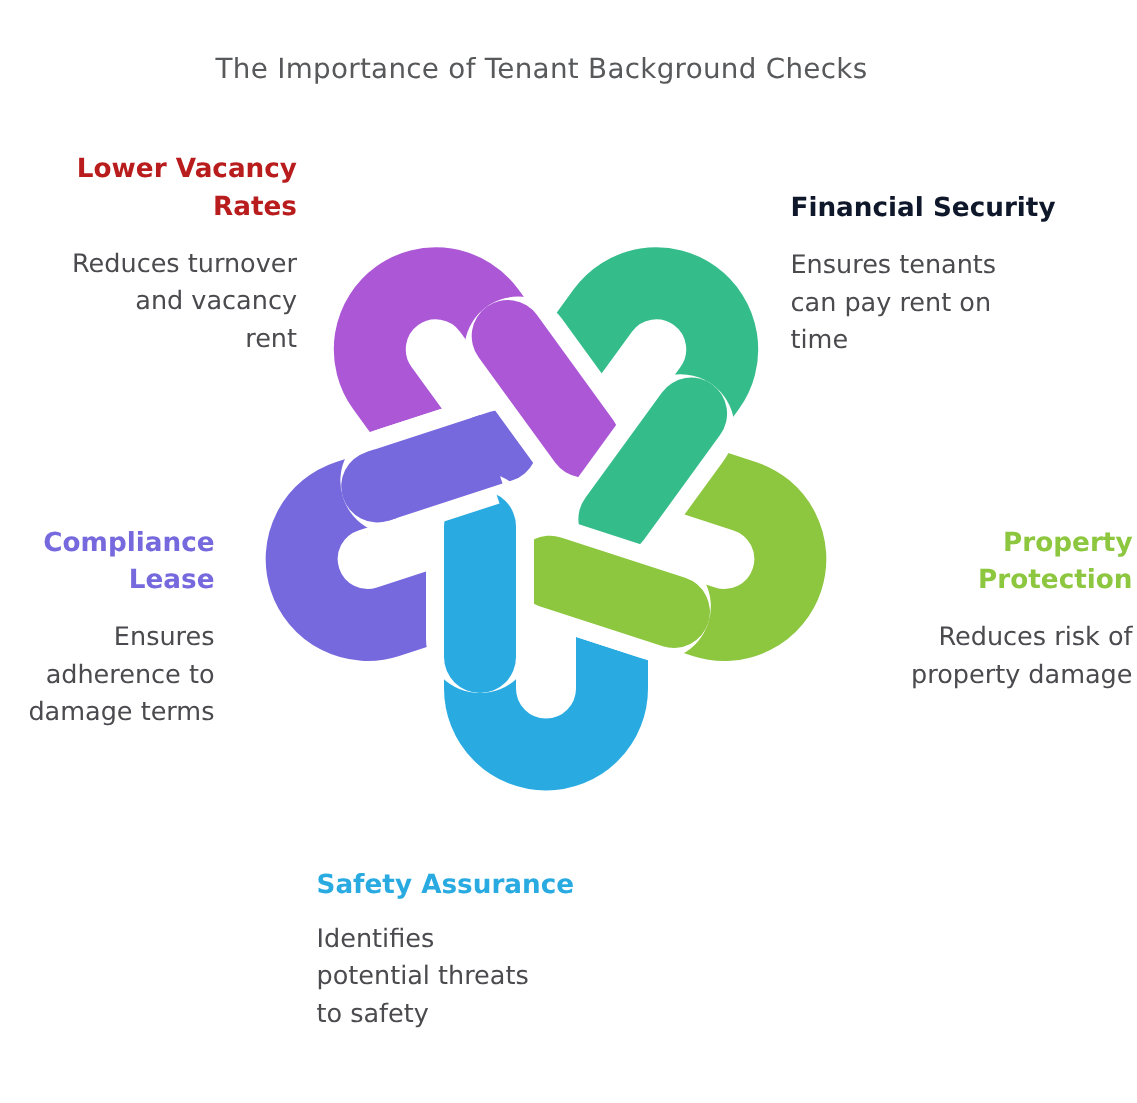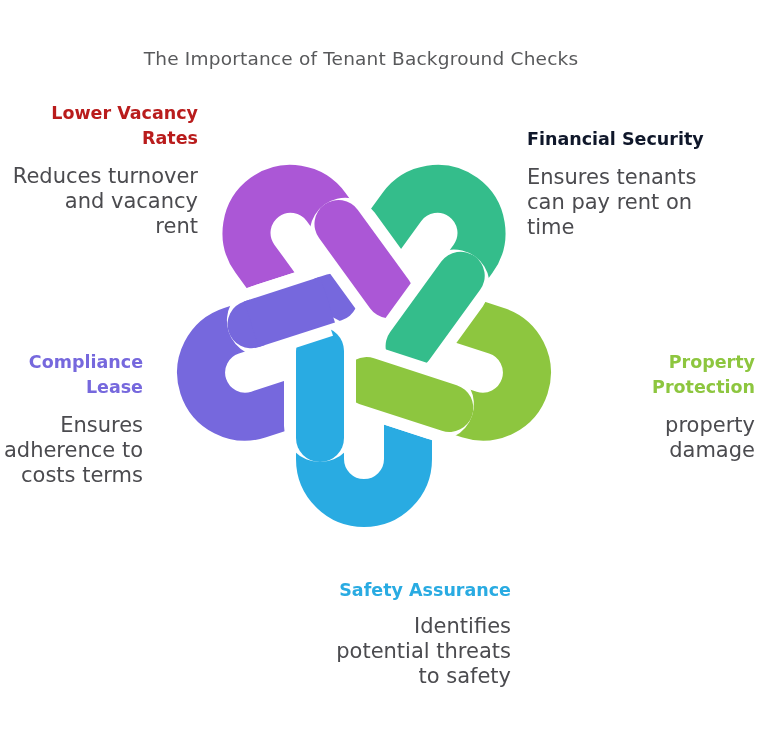--- a/index.html
+++ b/index.html
@@ -11,21 +11,21 @@
   .stage {
     position: relative;
     width: 758px;
     height: 735px;
     background: #ffffff;
     overflow: hidden;
   }
   .page-title {
     position: absolute;
     left: 0;
-    top: 48px;
+    top: 36px;
     width: 722px;
     text-align: center;
     font-size: 18.5px;
     font-weight: 400;
     color: #58595b;
     letter-spacing: 0.2px;
   }
   .knot-svg {
     position: absolute;
     left: 0;
@@ -47,30 +47,30 @@
   .label-block {
     position: absolute;
   }
   .label-heading {
     font-size: 17.5px;
     font-weight: 700;
     line-height: 25px;
   }
   .label-desc {
     margin-top: 13px;
-    font-size: 21px;
+    font-size: 17px;
     font-weight: 400;
     line-height: 25px;
     color: #4b4b4f;
   }
   .block-lower-vacancy   { left: 0;     top: 101px; width: 198px; text-align: right; }
   .block-financial       { left: 527px; top: 127px; width: 200px; text-align: left; }
   .block-property        { left: 580px; top: 350px; width: 175px; text-align: right; }
   .block-lease           { left: 0;     top: 350px; width: 143px; text-align: right; }
-  .block-safety          { left: 211px; top: 578px; width: 300px; text-align: right; }
+  .block-safety          { left: 211px; top: 578px; width: 300px; text-align: left; }
   .block-safety .label-desc { margin-top: 11px; }
 </style>
 </head>
 <body>
 
 <div class="stage">
 
   <div class="page-title">The Importance of Tenant Background Checks</div>
 
   <svg class="knot-svg" width="758" height="735" viewBox="0 0 758 735">
@@ -149,33 +149,34 @@
       <div>time</div>
     </div>
   </div>
 
   <div class="label-block block-property">
     <div class="label-heading" style="color: rgb(141, 198, 63);">
       <div>Property</div>
       <div>Protection</div>
     </div>
     <div class="label-desc">
+      <div>Reduces risk of</div>
       <div>property damage</div>
     </div>
   </div>
 
   <div class="label-block block-lease">
     <div class="label-heading" style="color: rgb(118, 104, 221);">
       <div>Compliance</div>
       <div>Lease</div>
     </div>
     <div class="label-desc">
       <div>Ensures</div>
       <div>adherence to</div>
-      <div>costs terms</div>
+      <div>damage terms</div>
     </div>
   </div>
 
   <div class="label-block block-safety">
     <div class="label-heading" style="color: rgb(41, 171, 226);">
       <div>Safety Assurance</div>
     </div>
     <div class="label-desc">
       <div>Identifies</div>
       <div>potential threats</div>

